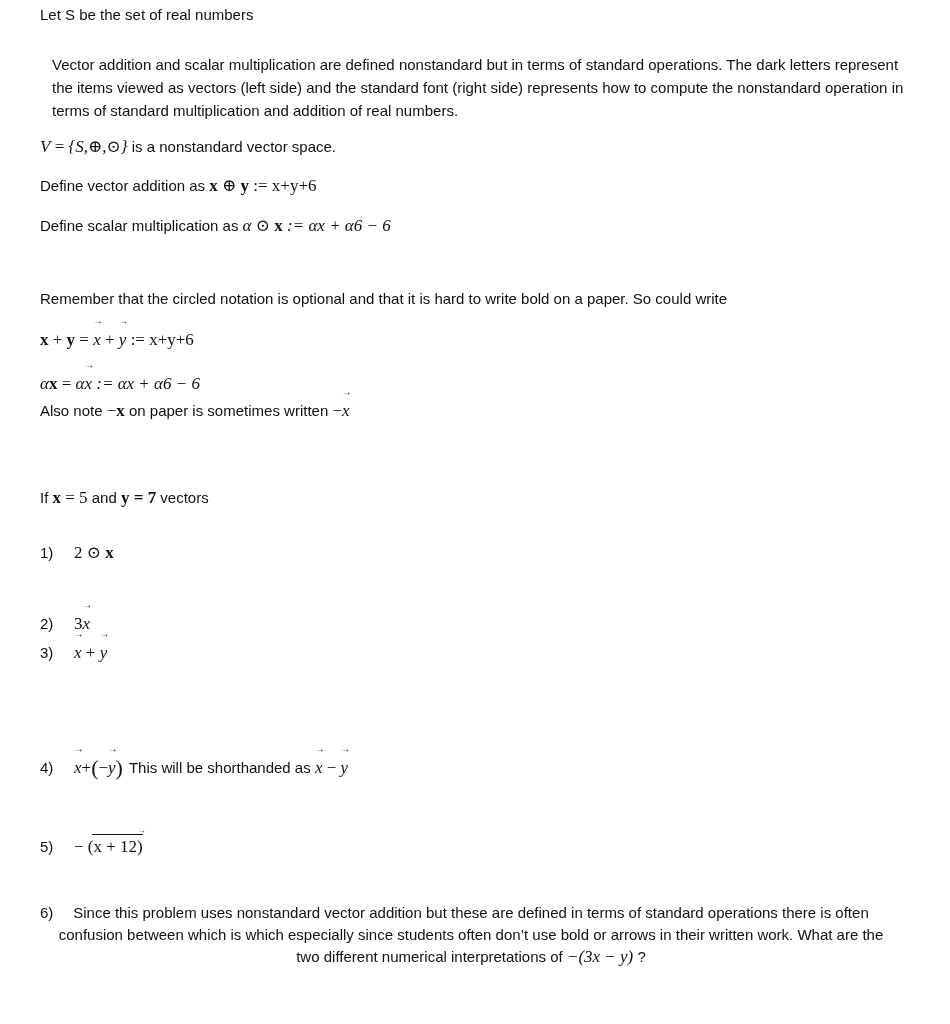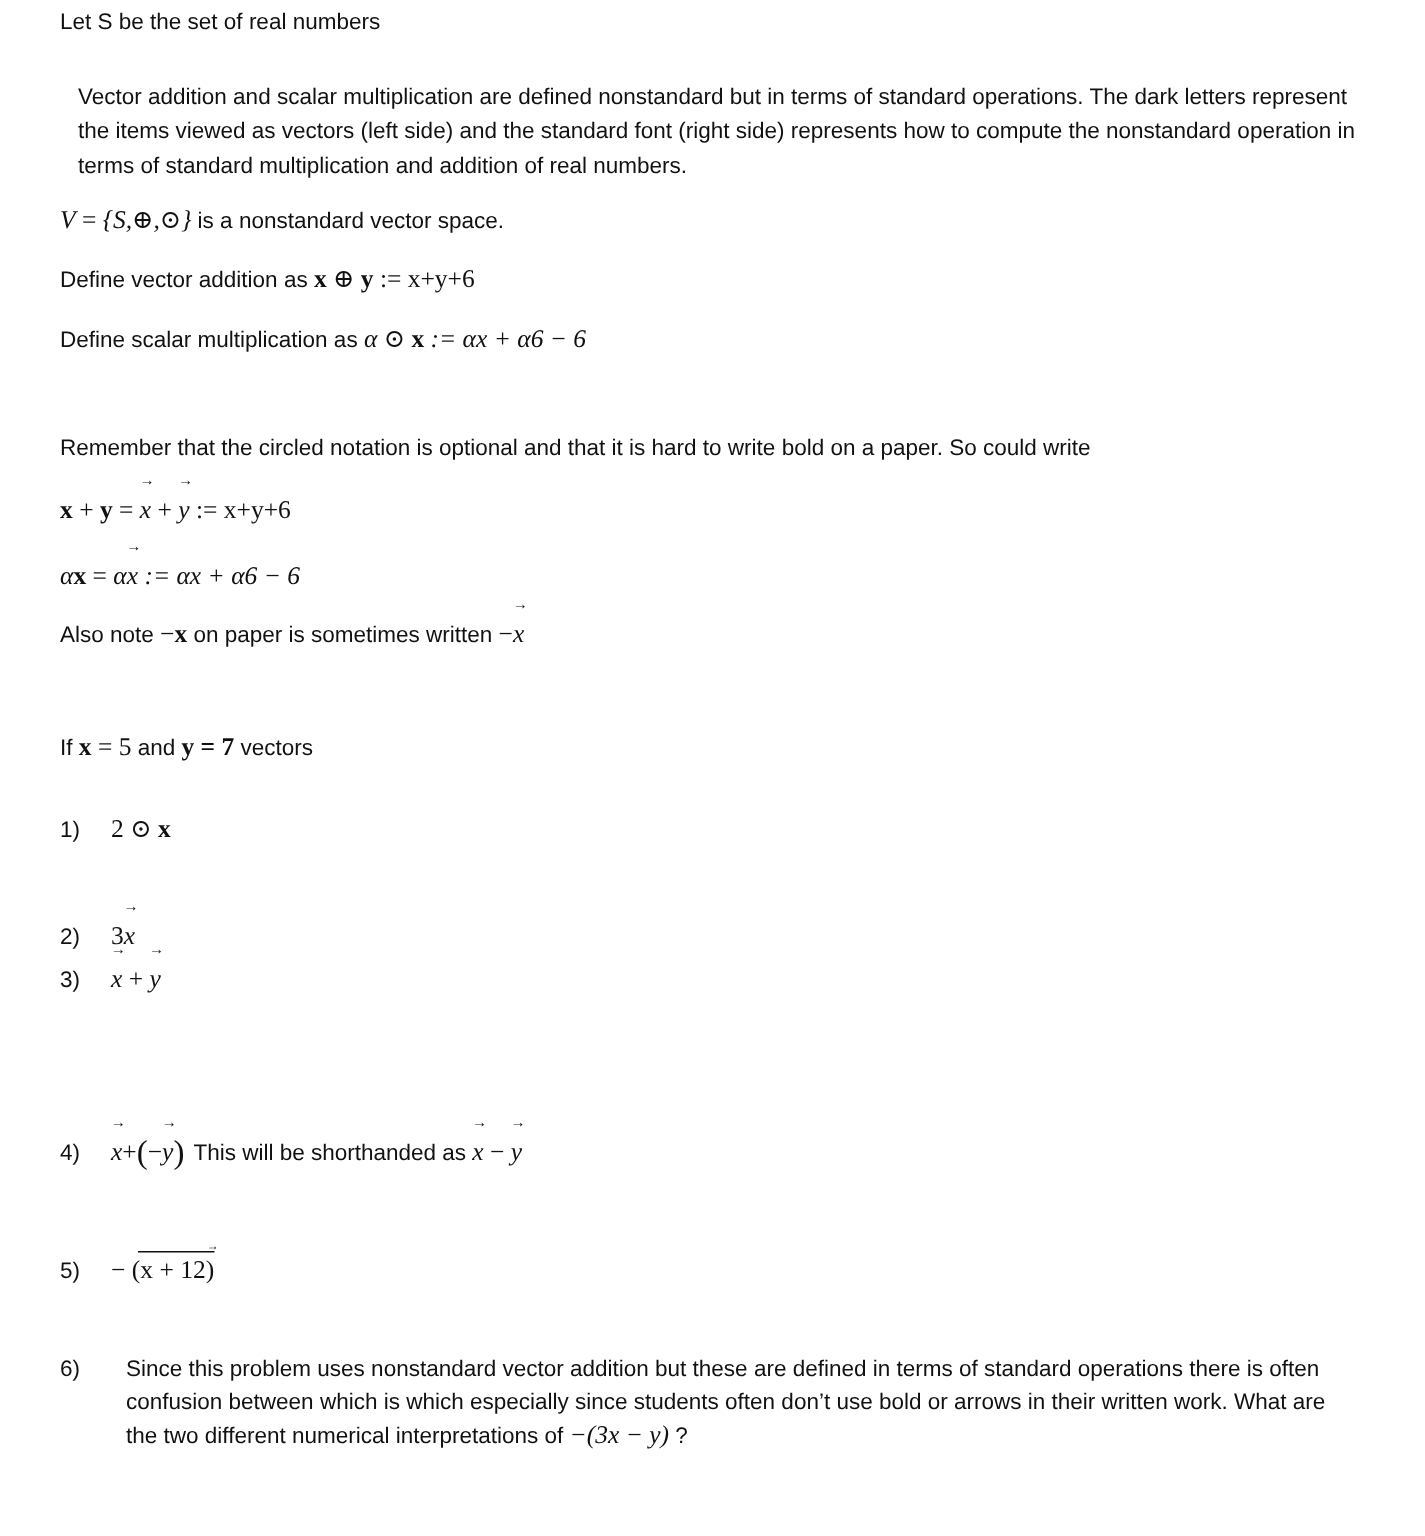--- a/index.html
+++ b/index.html
@@ -11,21 +11,21 @@
   .mb { font-family:"Liberation Serif", "DejaVu Serif", serif; font-weight:bold; font-size:17px; }
   .vec { position:relative; display:inline-block; }
   .vec::before { content:"→"; position:absolute; left:50%; top:-13px; transform:translateX(-40%); font-size:10px; font-style:normal; line-height:10px; }
   .ovl { position:relative; display:inline-block; }
   .ovl::before { content:""; position:absolute; left:4px; right:0; top:-2px; border-top:1px solid #111; }
   .ovl::after { content:"→"; position:absolute; right:-3px; top:-9px; font-size:8px; line-height:8px; font-style:normal; }
   .num { display:inline-block; width:34px; }
   .sp { display:inline-block; width:6px; }
   .q6 { position:absolute; left:40px; top:902px; width:850px; line-height:22px; font-size:15px; }
   .q6 .n { position:absolute; left:0; top:0; }
-  .q6 .t { margin-left:44px; display:block; }
+  .q6 .t { margin-left:12px; display:block;text-align:center; }
   .paren { font-size:22px; vertical-align:-2px; font-family:"Liberation Serif", serif; }
 </style>
 </head>
 <body>
 
 <div>
 
   <div class="line" style="top:4px;">Let S be the set of real numbers</div>
 
   <div class="para" style="top:53px;">Vector addition and scalar multiplication are defined nonstandard but in terms of standard operations.  The dark letters represent the items viewed as vectors (left side) and the standard font (right side) represents how to compute the nonstandard operation in terms of standard multiplication and addition of real numbers.</div>
@@ -45,21 +45,21 @@
   <div class="line" style="top:288px;">Remember that the circled notation is optional and that it is hard to write bold on a paper.  So could write</div>
 
   <div class="line" style="top:329px;">
     <span class="mb">x</span><span class="m"> + </span><span class="mb">y</span><span class="m"> = </span><span class="mi vec">x</span><span class="m"> + </span><span class="mi vec">y</span><span class="m"> := x+y+6</span>
   </div>
 
   <div class="line" style="top:373px;">
     <span class="mi">α</span><span class="mb">x</span><span class="m"> = </span><span class="mi">α</span><span class="mi vec">x</span><span class="mi"> := αx + α6 − 6</span>
   </div>
 
-  <div class="line" style="top:412px;">
+  <div class="line" style="top:400px;">
     <span>Also note </span><span class="m">−</span><span class="mb">x</span><span>  on paper is sometimes written </span><span class="m">−</span><span class="mi vec">x</span>
   </div>
 
   <div class="line" style="top:487px;">
     <span>If </span><span class="mb">x</span><span class="m"> = 5</span><span>  and </span><span class="mb">y</span><span class="mb"> = 7</span><span>  vectors</span>
   </div>
 
   <div class="line" style="top:542px;">
     <span class="num">1)</span><span class="m">2 ⊙ </span><span class="mb">x</span>
   </div>

